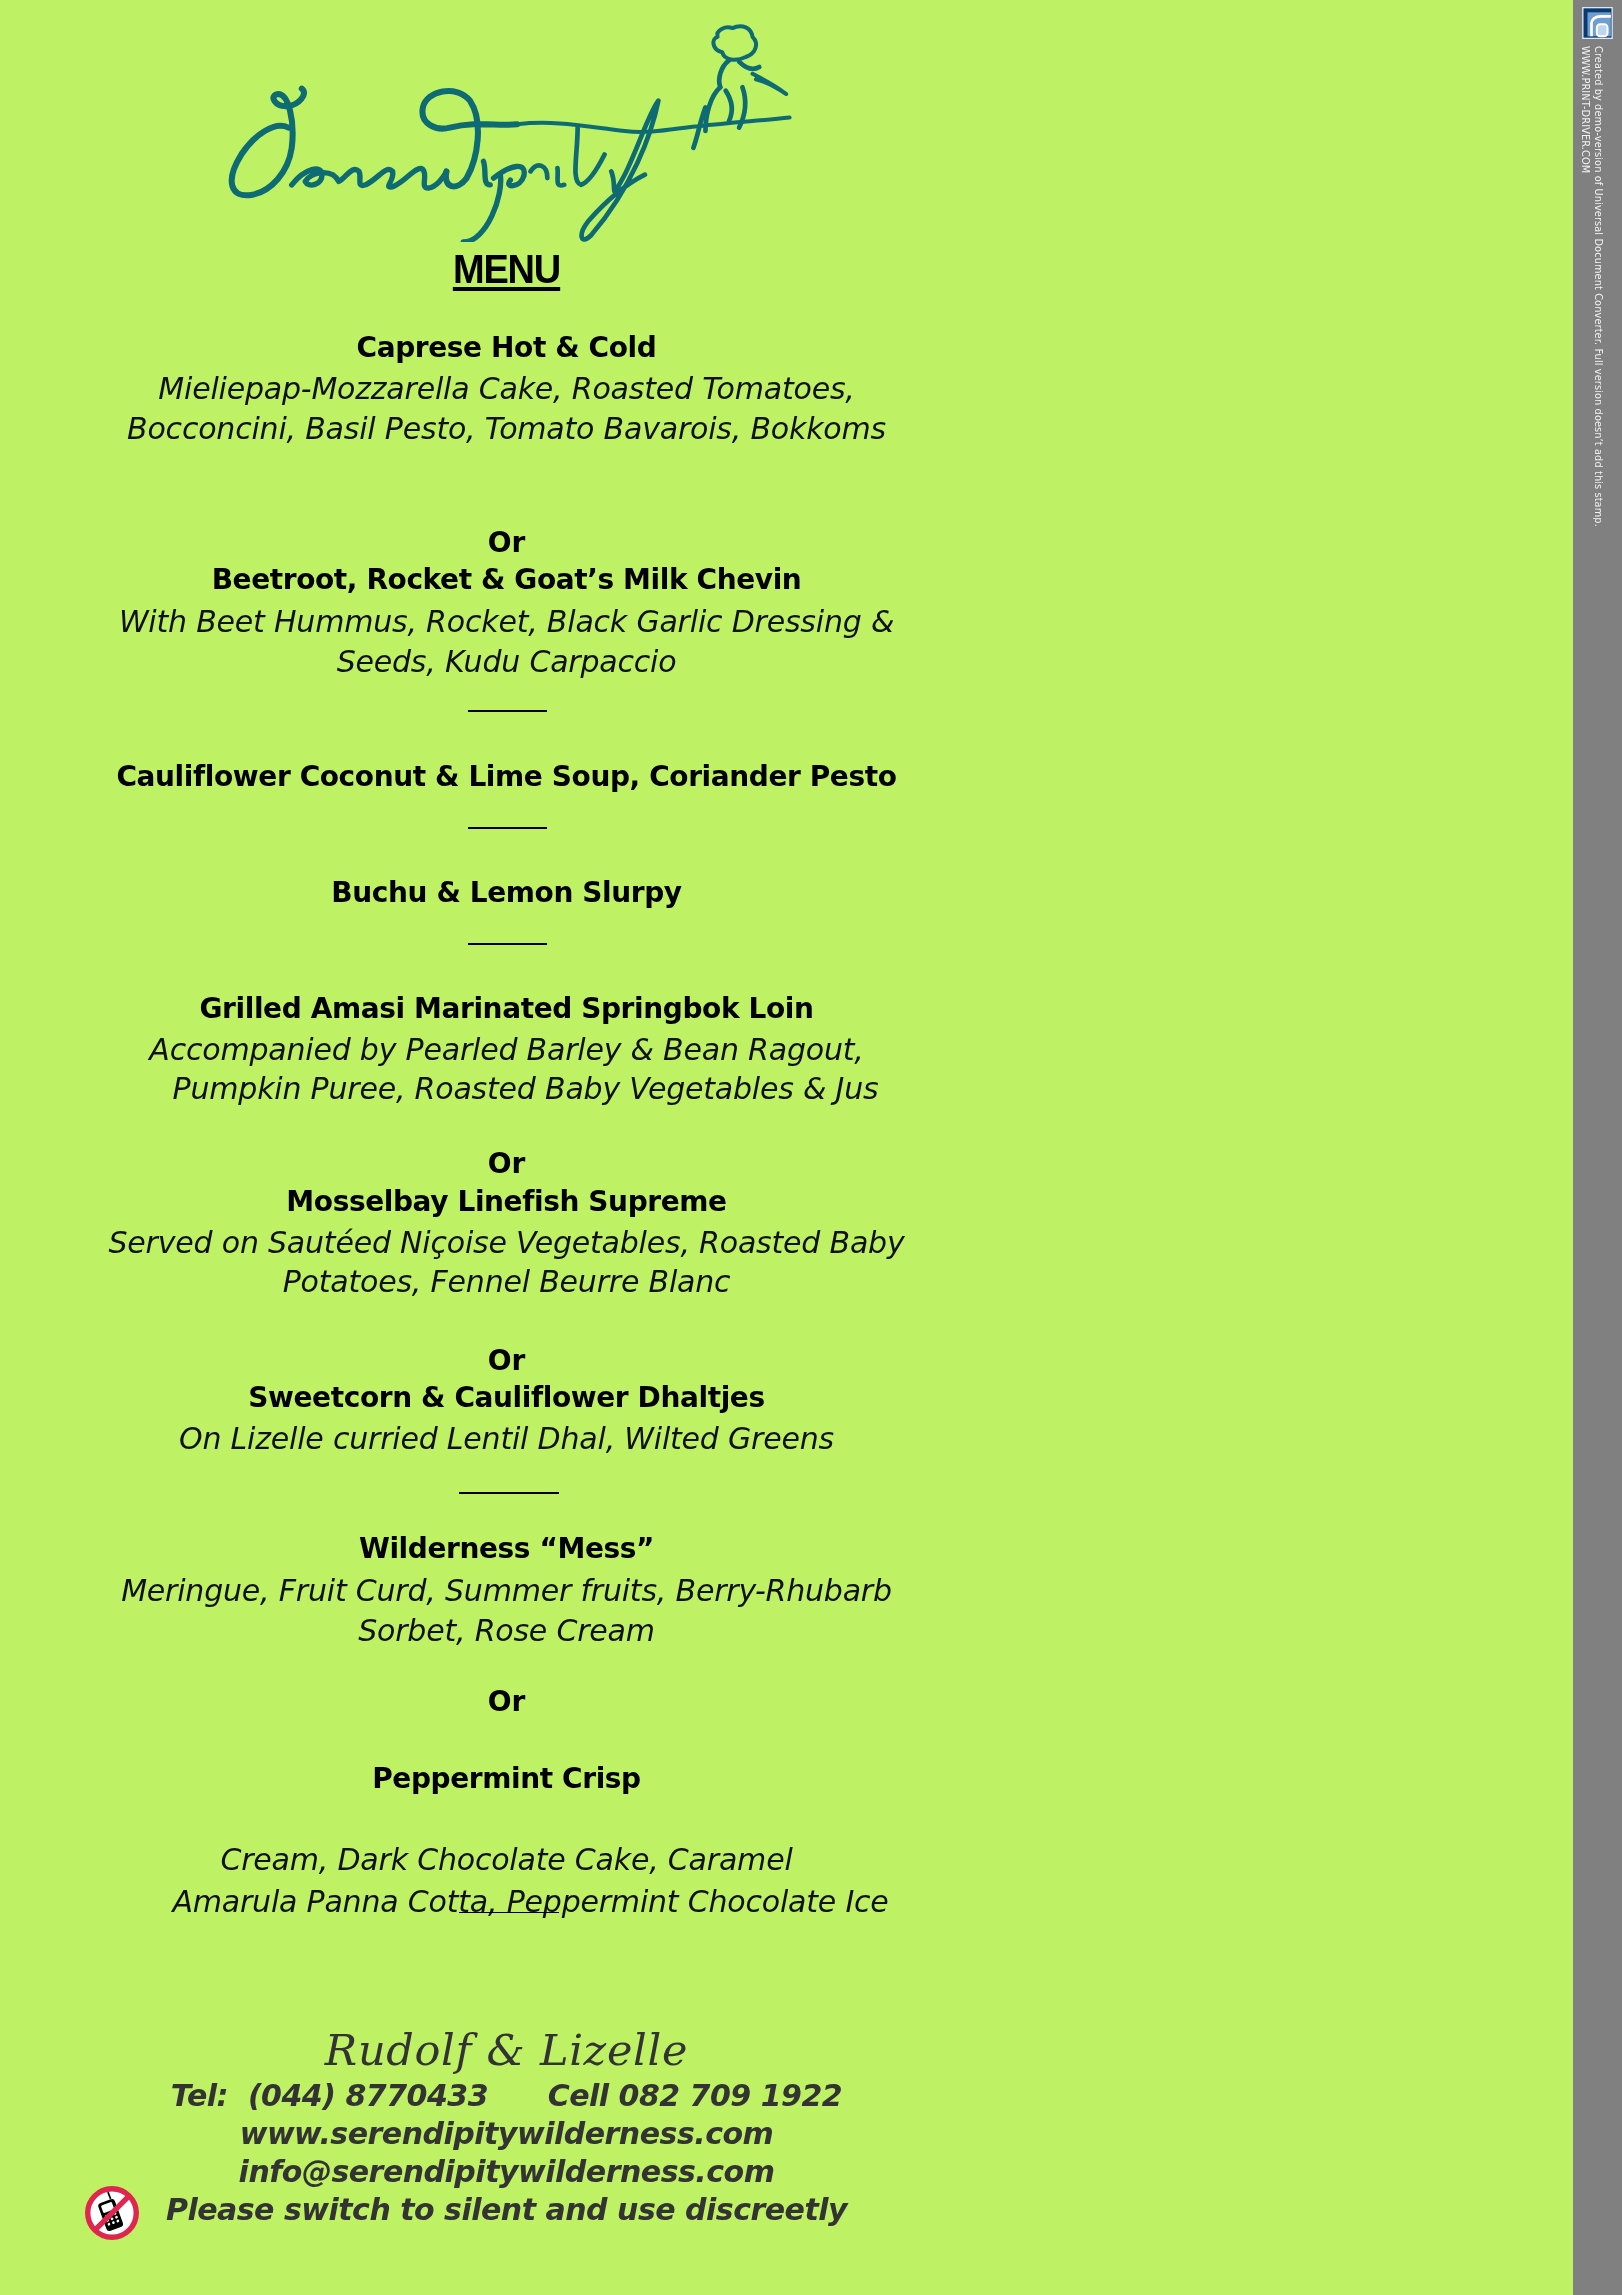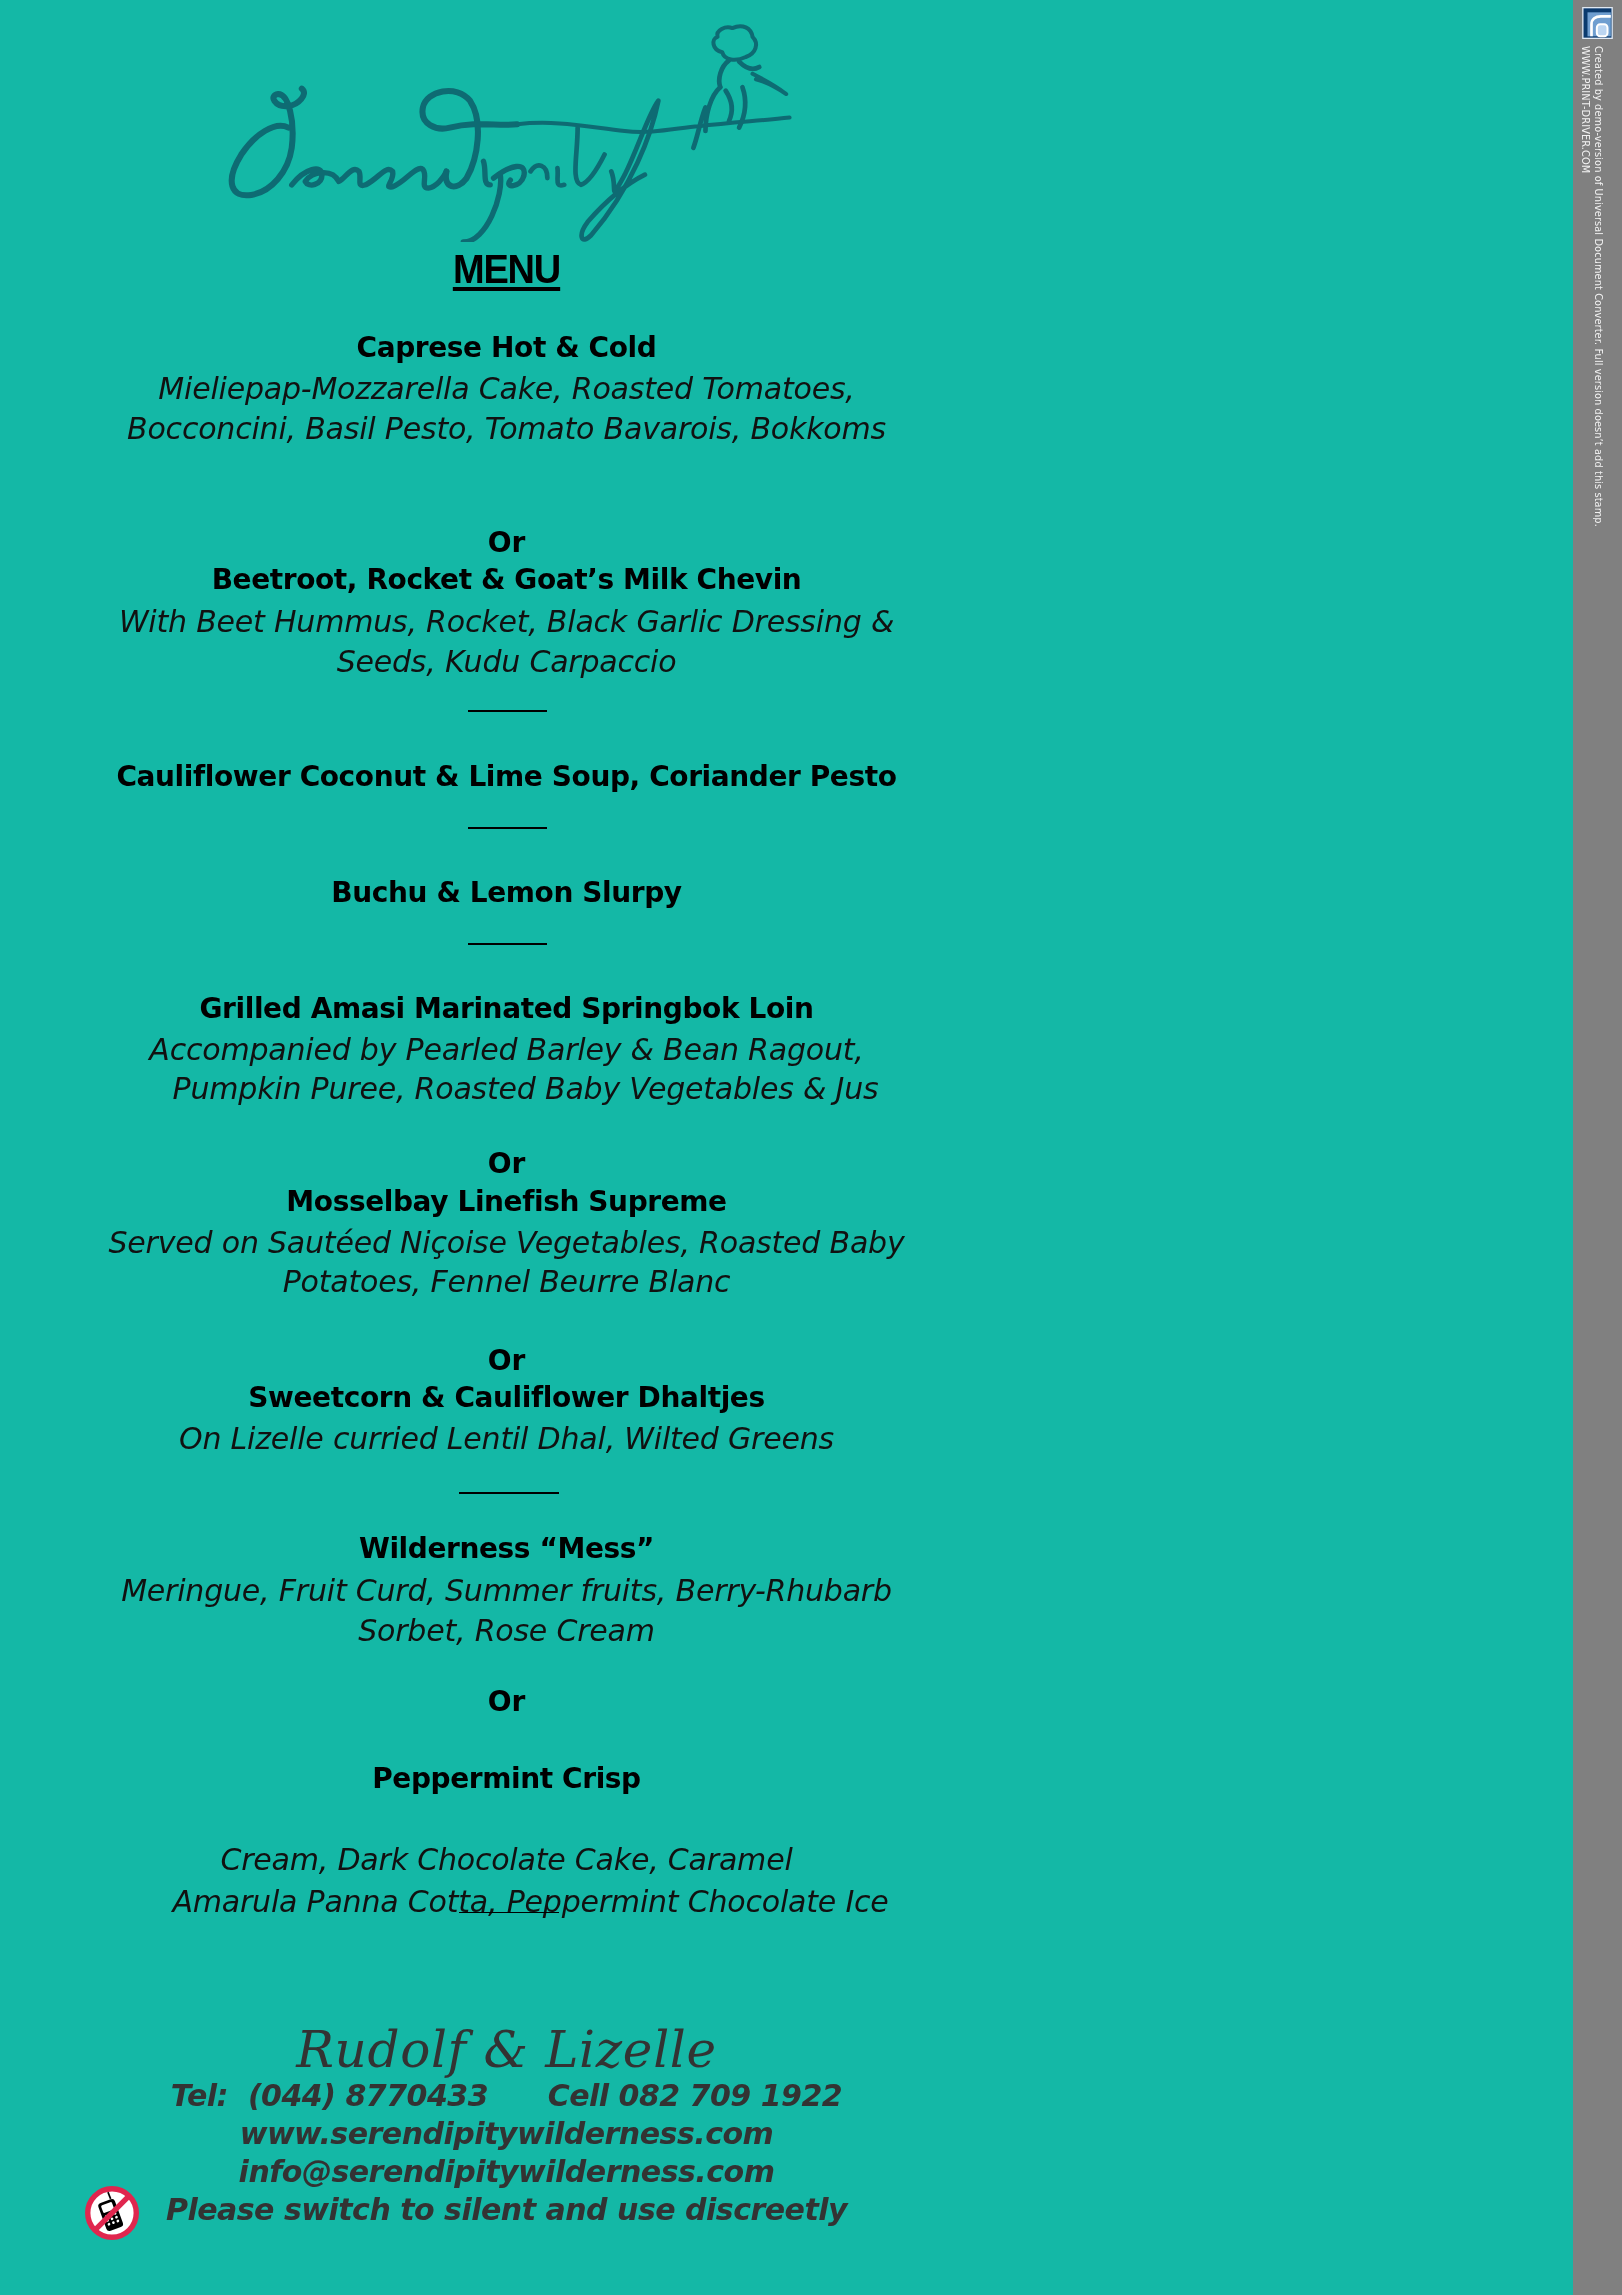--- a/index.html
+++ b/index.html
@@ -2,21 +2,21 @@
 <html style="font-size:10.8px"><head>
 <meta charset="utf-8">
 <style>
   html, body { margin: 0; padding: 0; }
   body {
     width: 1623px; height: 2295px; position: relative; overflow: hidden;
     background: #ffffff;
     font-family: "DejaVu Sans", sans-serif;
     color: #000;
   }
-  .page { position: absolute; left: 0; top: 0; width: 1573px; height: 2295px; background: #14b8a6; }
+  .page { position: absolute; left: 0; top: 0; width: 1573px; height: 2295px; background: #bef264; }
   .stamp-bar {
     position: absolute; left: 1573px; top: 0; width: 49px; height: 2295px;
     background: #808080;
   }
   .stamp-logo {
     position: absolute; left: 8.8px; top: 6.7px; width: 31px; height: 32px;
     background: #0b3a6e; border: 1.3px solid #e6eef7; box-sizing: border-box;
   }
   .stamp-text {
     position: absolute; top: 46px; left: 5.4px;
@@ -36,21 +36,21 @@
   .desc { font-family: "DejaVu Sans", sans-serif; font-style: italic; font-weight: normal; font-size: 30px; line-height: 36px; letter-spacing: -0.2px; color: #111; }
   .divider { position: absolute; height: 2px; background: #000; }
   .menu-title {
     position: absolute; left: 0; width: 1013px; text-align: center;
     font-family: "Liberation Sans", sans-serif; font-weight: bold; font-size: 40px; line-height: 40px;
     letter-spacing: -1.3px; transform: scaleX(0.95);
   }
   .menu-title span { border-bottom: 4px solid #000; padding-bottom: 0px; display: inline-block; line-height: 35px; }
   .price { font-family: "DejaVu Sans", sans-serif; font-weight: bold; font-size: 30px; line-height: 34px; }
   .footer { font-family: "DejaVu Sans", sans-serif; font-style: italic; font-weight: bold; color: #333; font-size: 30px; line-height: 35px; letter-spacing: -0.5px; }
-  .signature { font-family: "DejaVu Serif", serif; font-style: italic; color: #333; font-size: 50px; line-height: 43px; letter-spacing: 0.7px; }
+  .signature { font-family: "DejaVu Serif", serif; font-style: italic; color: #333; font-size: 43px; line-height: 43px; letter-spacing: 0.7px; }
   .logo { position: absolute; left: 214px; top: 20px; width: 586px; height: 222px; }
   .no-phone { position: absolute; left: 83px; top: 2184px; width: 58px; height: 58px; }
 </style>
 </head>
 <body>
 
 <div class="page">
 
   <svg class="logo" viewBox="0 0 870 330">
     <g fill="none" stroke="#0e6b73" stroke-linecap="round" stroke-linejoin="round">

